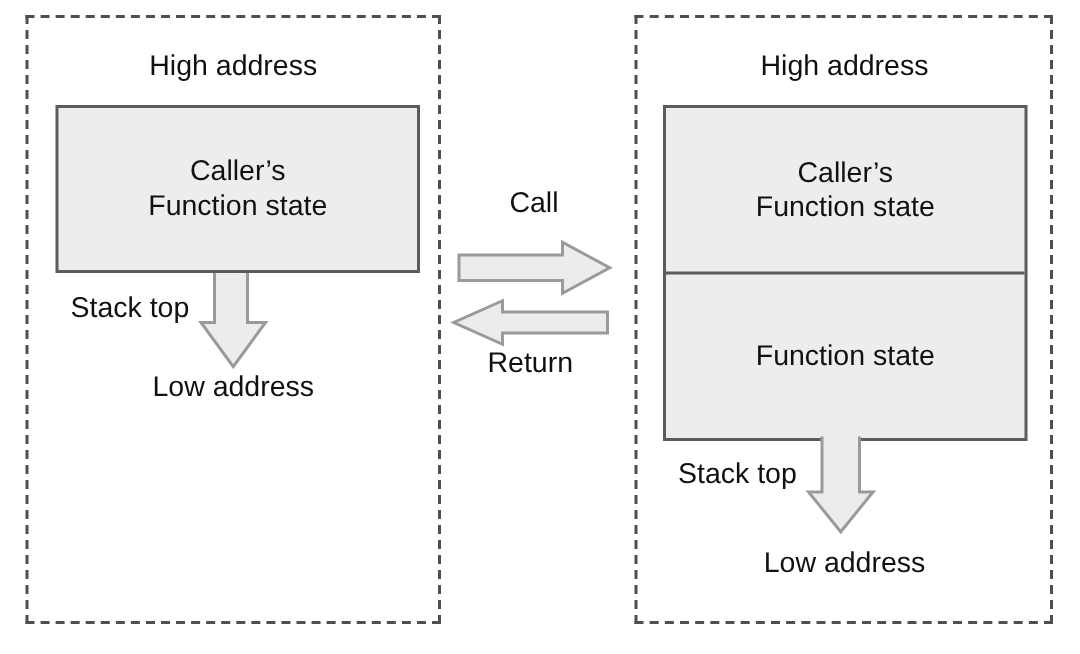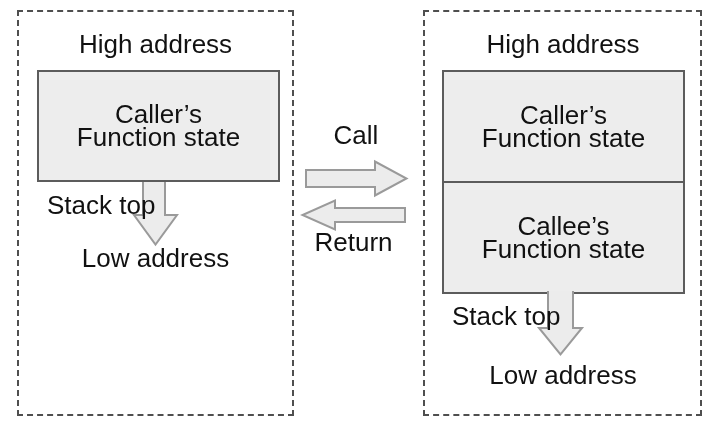--- a/index.html
+++ b/index.html
@@ -13,21 +13,21 @@
   }
   * { margin: 0; padding: 0; box-sizing: border-box; }
   html, body { background: var(--bg); }
   body { font-family: "Liberation Sans", "DejaVu Sans", sans-serif; color: var(--text); }
   .stage {
     position: relative;
     width: 720px;
     height: 436px;
     background: var(--bg);
     overflow: hidden;
-    font-size: 26px;
+    font-size: 19px;
     line-height: 23px;
   }
   .panel {
     position: absolute;
     border: 2px dashed var(--panel-dash);
     background: transparent;
   }
   .panel-left  { left: 17px;  top: 10px; width: 277px; height: 406px; }
   .panel-right { left: 423px; top: 10px; width: 279px; height: 406px; }
   .label { position: absolute; white-space: nowrap; }
@@ -119,21 +119,20 @@
   <div class="panel panel-right"></div>
 
   <div class="label centered rp-high">High address</div>
 
   <div class="rp-stack">
     <div class="rp-cell rp-cell-caller">
       <div>Caller’s</div>
       <div>Function state</div>
     </div>
     <div class="rp-cell rp-cell-callee">
-      <div>Callee’s</div>
       <div>Function state</div>
     </div>
   </div>
 
   <svg class="arrow rp-down-arrow" width="45" height="66" viewBox="0 0 45 66">
     <path d="M35,1 V38 H44 L22.5,64.5 L1,38 H10 V1"></path>
   </svg>
 
   <div class="label rp-stack-label">Stack top</div>
 

